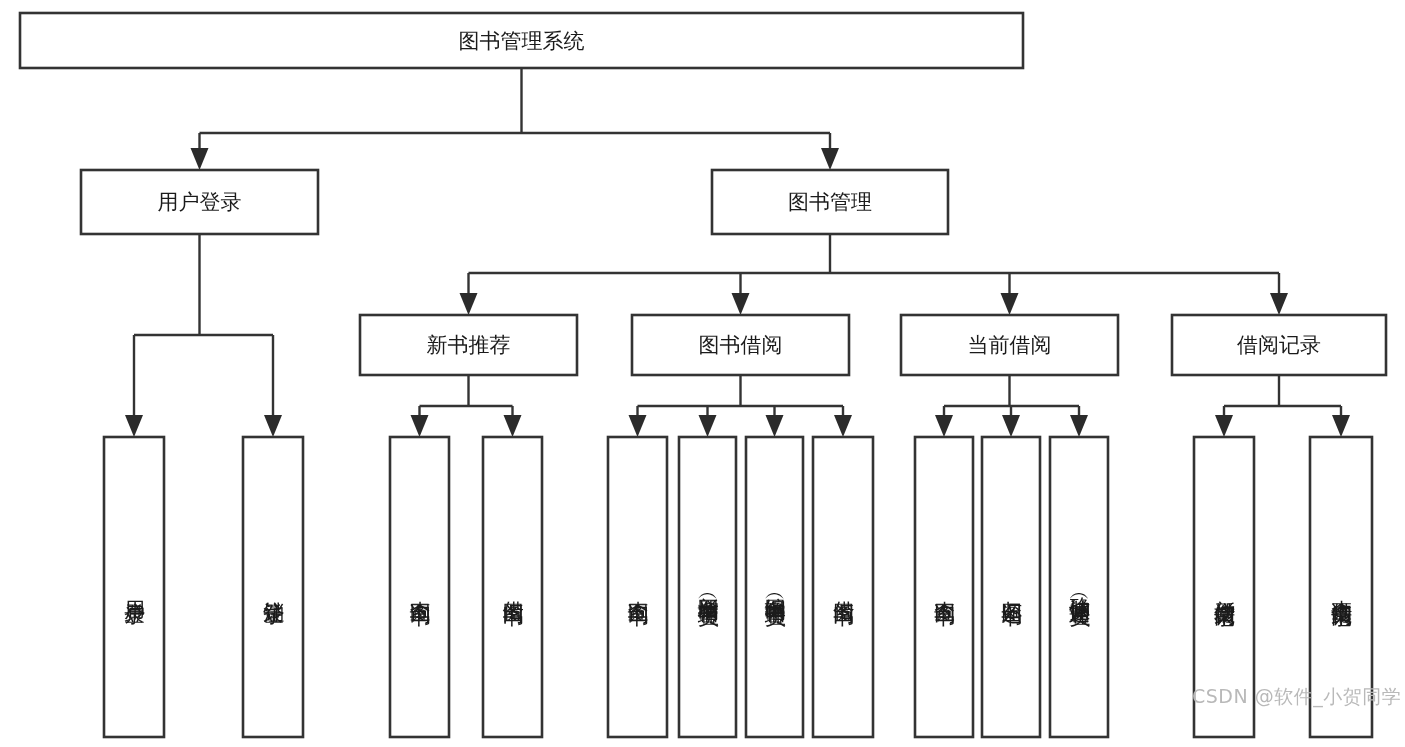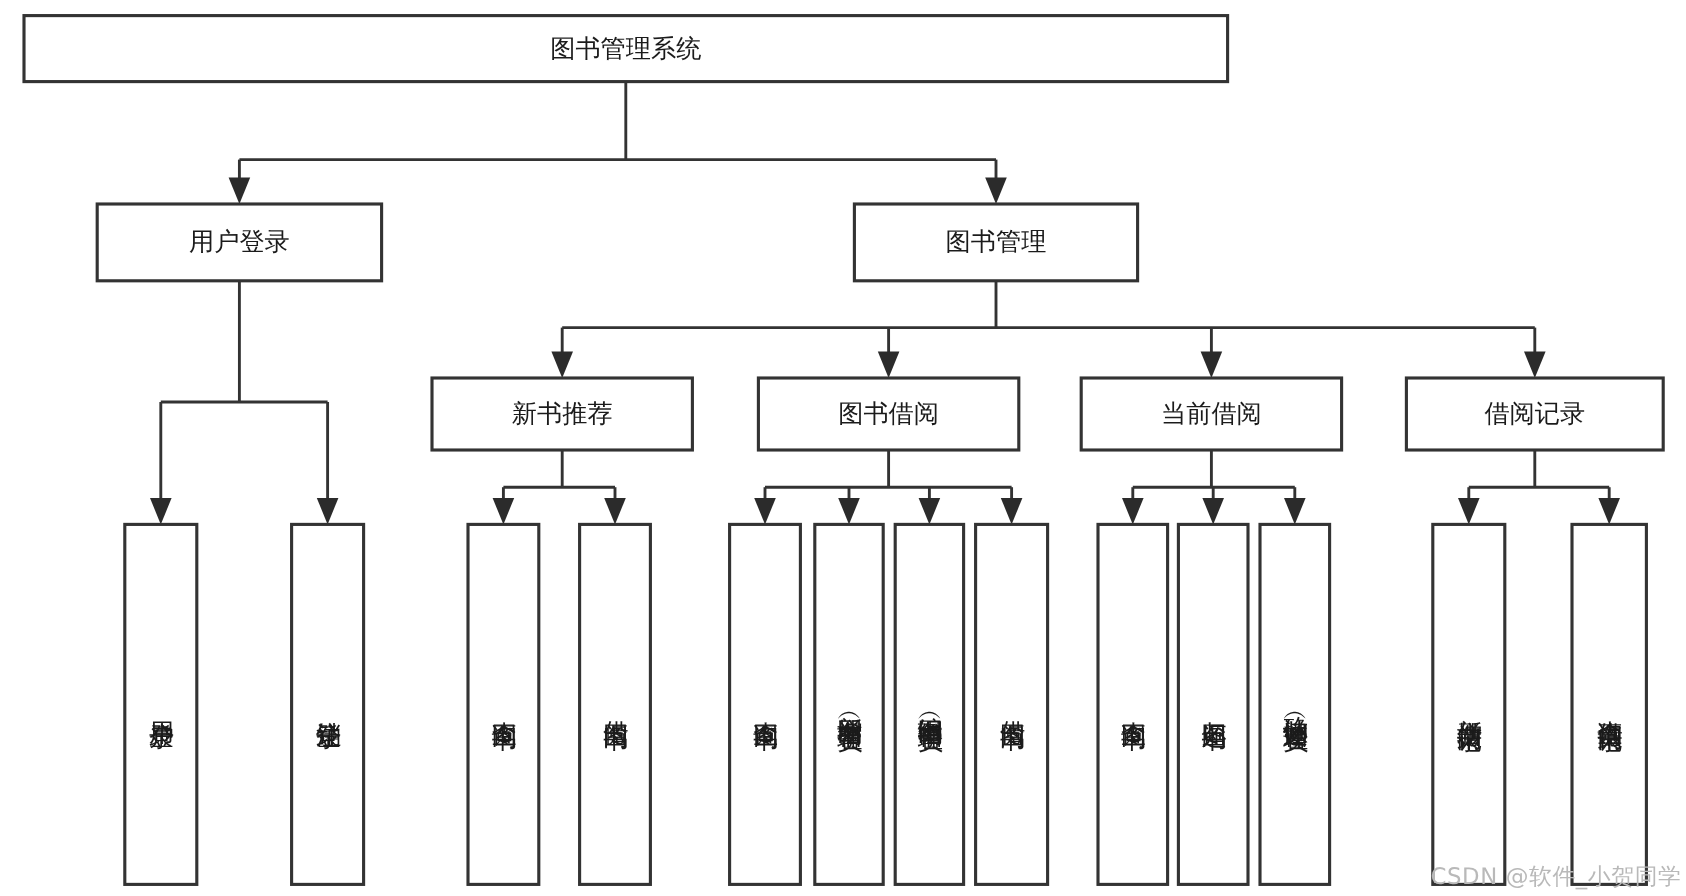--- a/index.html
+++ b/index.html
@@ -173,14 +173,14 @@
       <div class="leaf-label" style="left: 679px; top: 437px; width: 57px; height: 300px;">新增图书（管理员）</div>
       <div class="leaf-label" style="left: 746px; top: 437px; width: 57px; height: 300px;">编辑图书（管理员）</div>
       <div class="leaf-label" style="left: 813px; top: 437px; width: 60px; height: 300px;">借阅图书</div>
       <div class="leaf-label" style="left: 915px; top: 437px; width: 58px; height: 300px;">查询图书</div>
       <div class="leaf-label" style="left: 982px; top: 437px; width: 58px; height: 300px;">归还图书</div>
       <div class="leaf-label" style="left: 1050px; top: 437px; width: 58px; height: 300px;">确认归还（管理员）</div>
       <div class="leaf-label" style="left: 1194px; top: 437px; width: 60px; height: 300px;">新增借阅记录</div>
       <div class="leaf-label" style="left: 1310px; top: 437px; width: 62px; height: 300px;">查询借阅记录</div>
     </div>
 
-  <div class="watermark" style="left: 1192px; top: 718px;">CSDN @软件_小贺同学</div>
+  <div class="watermark" style="left: 1192px; top: 684px;">CSDN @软件_小贺同学</div>
 </div>
 
 </body></html>

